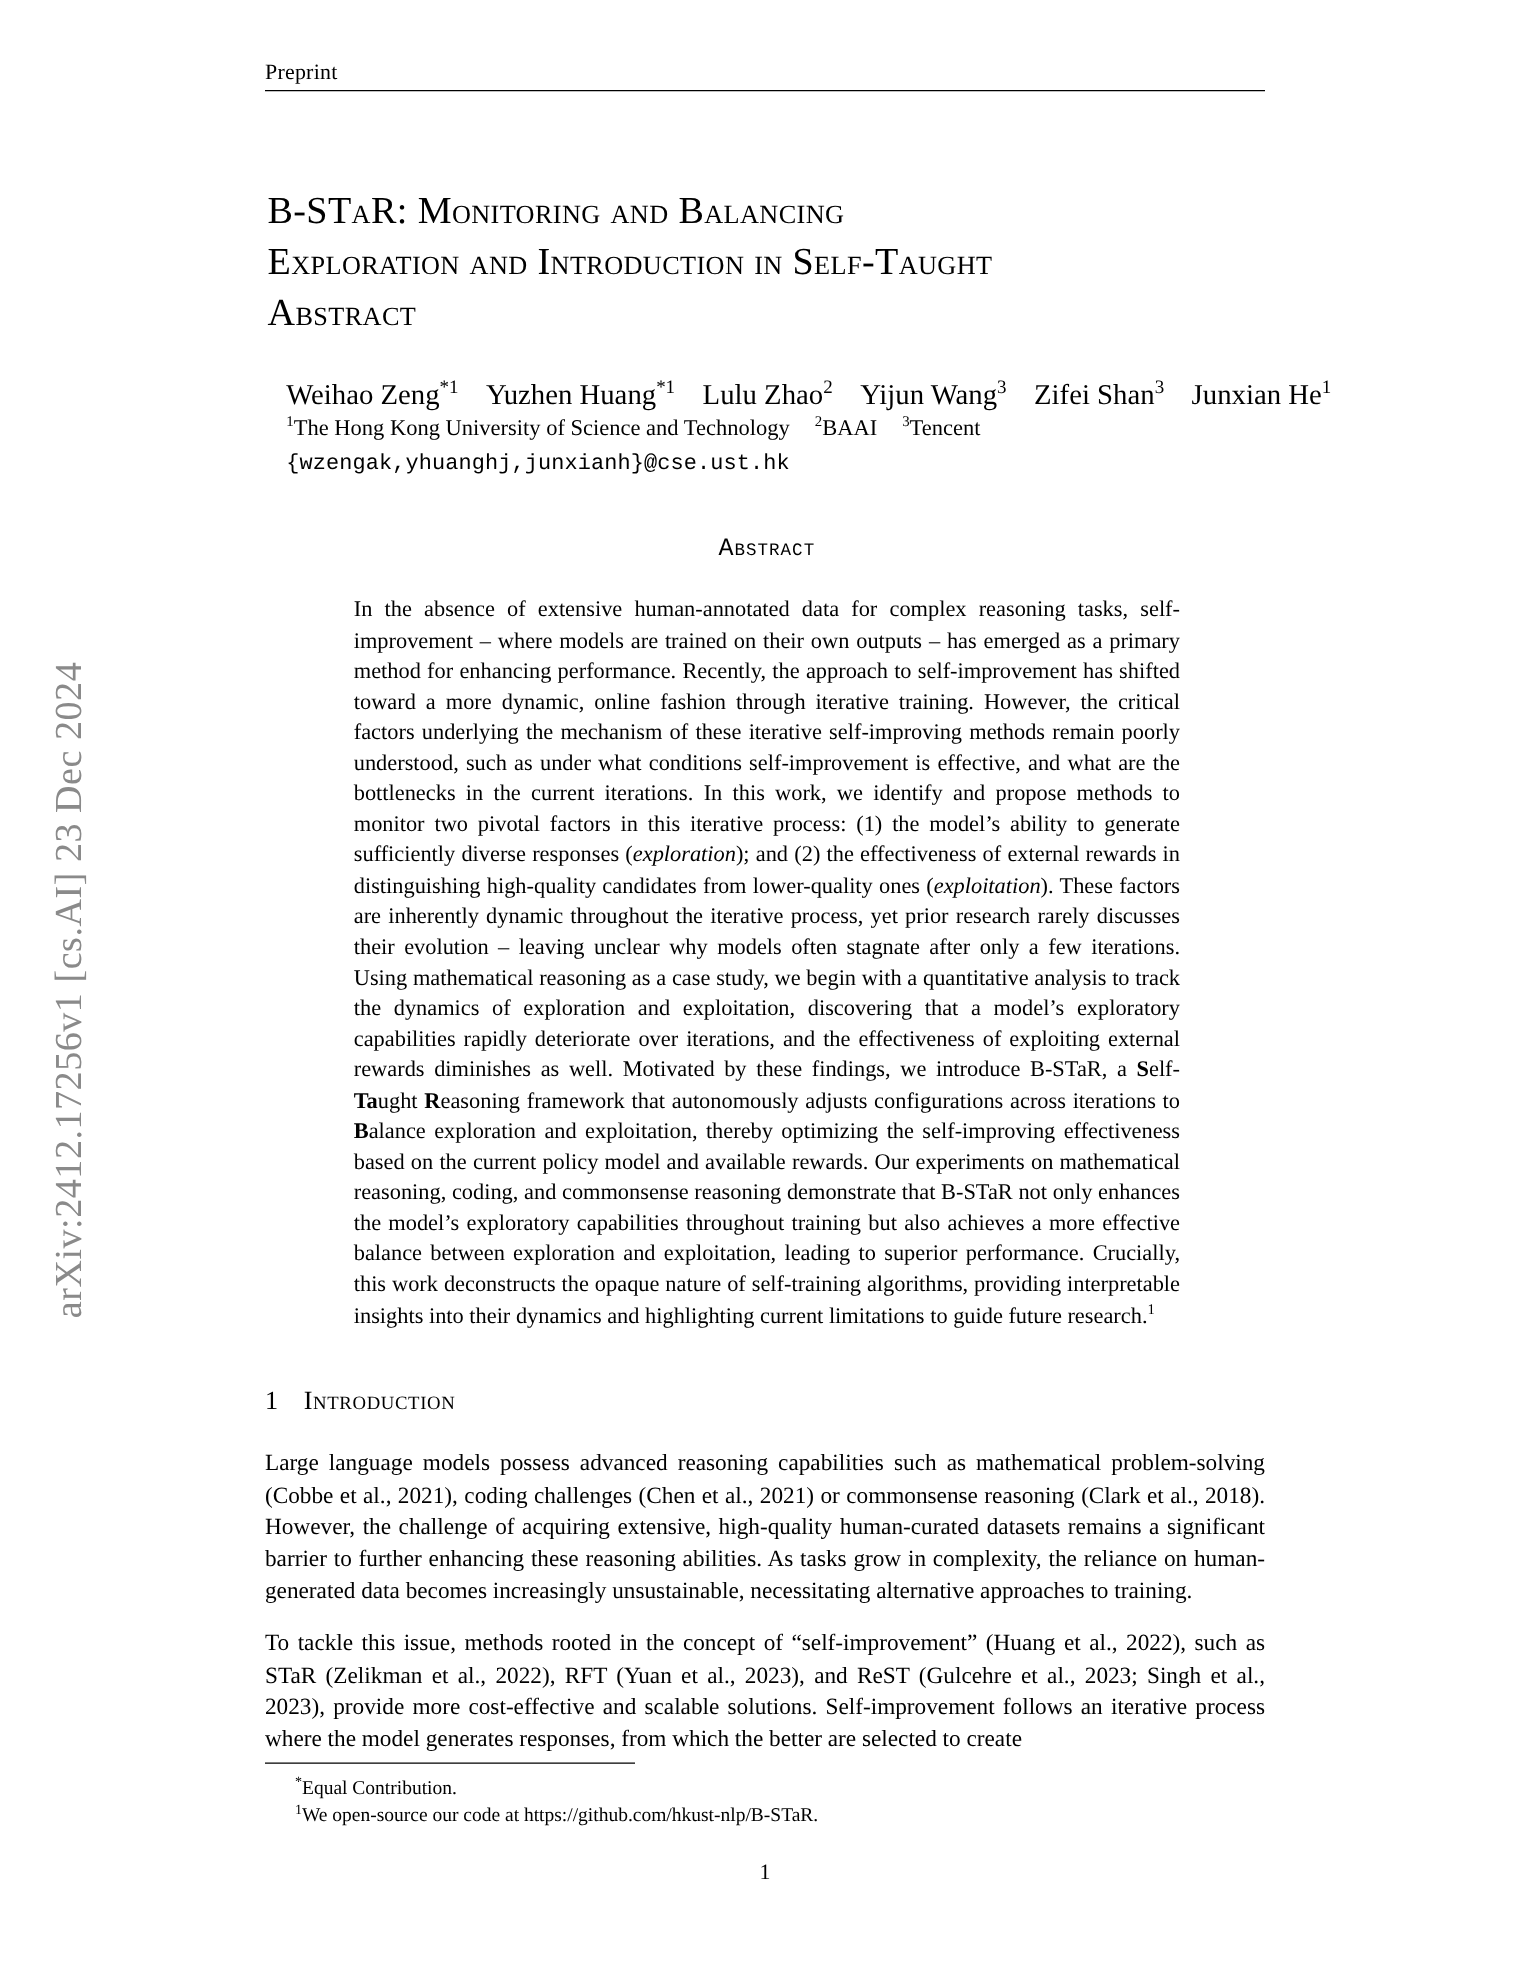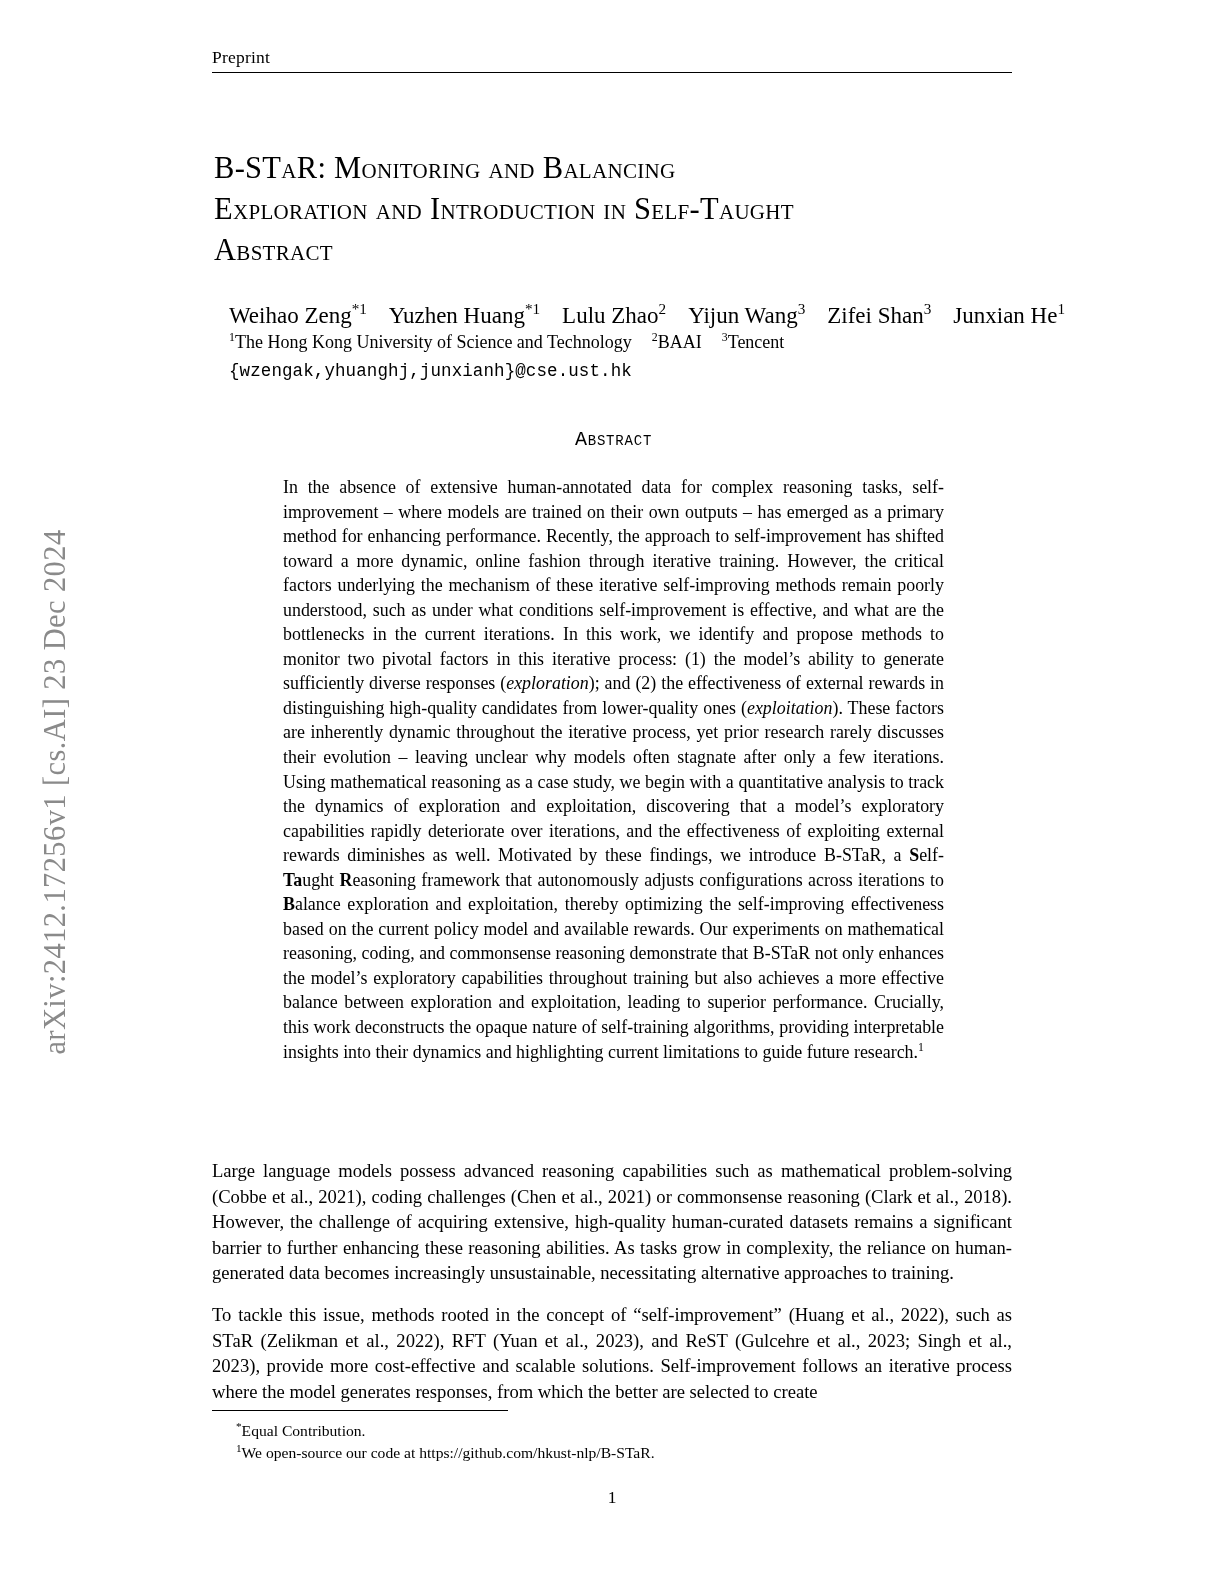--- a/index.html
+++ b/index.html
@@ -224,20 +224,25 @@
     <div class="author-line" id="authors-line"><span class="aname">Weihao Zeng<sup>*1</sup></span><span class="aname">Yuzhen Huang<sup>*1</sup></span><span class="aname">Lulu Zhao<sup>2</sup></span><span class="aname">Yijun Wang<sup>3</sup></span><span class="aname">Zifei Shan<sup>3</sup></span><span class="aname">Junxian He<sup>1</sup></span></div>
     <div class="affil-line" id="affils-line"><span class="affil"><sup>1</sup>The Hong Kong University of Science and Technology</span><span class="affil"><sup>2</sup>BAAI</span><span class="affil"><sup>3</sup>Tencent</span></div>
     <div class="email-line">{wzengak,yhuanghj,junxianh}@cse.ust.hk</div>
   </div>
 
   <div id="abstract-block">
     <div class="abstract-heading">Abstract</div>
     <div class="abstract-text" id="abstract-body">In the absence of extensive human-annotated data for complex reasoning tasks, self-improvement – where models are trained on their own outputs – has emerged as a primary method for enhancing performance. Recently, the approach to self-improvement has shifted toward a more dynamic, online fashion through iterative training. However, the critical factors underlying the mechanism of these iterative self-improving methods remain poorly understood, such as under what conditions self-improvement is effective, and what are the bottlenecks in the current iterations. In this work, we identify and propose methods to monitor two pivotal factors in this iterative process: (1) the model’s ability to generate sufficiently diverse responses (<i>exploration</i>); and (2) the effectiveness of external rewards in distinguishing high-quality candidates from lower-quality ones (<i>exploitation</i>). These factors are inherently dynamic throughout the iterative process, yet prior research rarely discusses their evolution – leaving unclear why models often stagnate after only a few iterations. Using mathematical reasoning as a case study, we begin with a quantitative analysis to track the dynamics of exploration and exploitation, discovering that a model’s exploratory capabilities rapidly deteriorate over iterations, and the effectiveness of exploiting external rewards diminishes as well. Motivated by these findings, we introduce B-STaR, a <b>S</b>elf-<b>Ta</b>ught <b>R</b>easoning framework that autonomously adjusts configurations across iterations to <b>B</b>alance exploration and exploitation, thereby optimizing the self-improving effectiveness based on the current policy model and available rewards. Our experiments on mathematical reasoning, coding, and commonsense reasoning demonstrate that B-STaR not only enhances the model’s exploratory capabilities throughout training but also achieves a more effective balance between exploration and exploitation, leading to superior performance. Crucially, this work deconstructs the opaque nature of self-training algorithms, providing interpretable insights into their dynamics and highlighting current limitations to guide future research.<sup>1</sup></div>
   </div>
 
+  <div id="section-intro">
+    <div class="section-heading">
+      <span class="num">1</span><span>Introduction</span>
+    </div>
+  </div>
 
   <div id="body-text">
       <p class="body-par">Large language models possess advanced reasoning capabilities such as mathematical problem-solving (Cobbe et al., 2021), coding challenges (Chen et al., 2021) or commonsense reasoning (Clark et al., 2018). However, the challenge of acquiring extensive, high-quality human-curated datasets remains a significant barrier to further enhancing these reasoning abilities. As tasks grow in complexity, the reliance on human-generated data becomes increasingly unsustainable, necessitating alternative approaches to training.</p>
       <p class="body-par">To tackle this issue, methods rooted in the concept of “self-improvement” (Huang et al., 2022), such as STaR (Zelikman et al., 2022), RFT (Yuan et al., 2023), and ReST (Gulcehre et al., 2023; Singh et al., 2023), provide more cost-effective and scalable solutions. Self-improvement follows an iterative process where the model generates responses, from which the better are selected to create</p>
     </div>
 
   <div id="footnotes">
     <div class="footnote-rule"></div>
     <div id="footnote-list">
         <div class="footnote"><span class="mark">*</span>Equal Contribution.</div>

